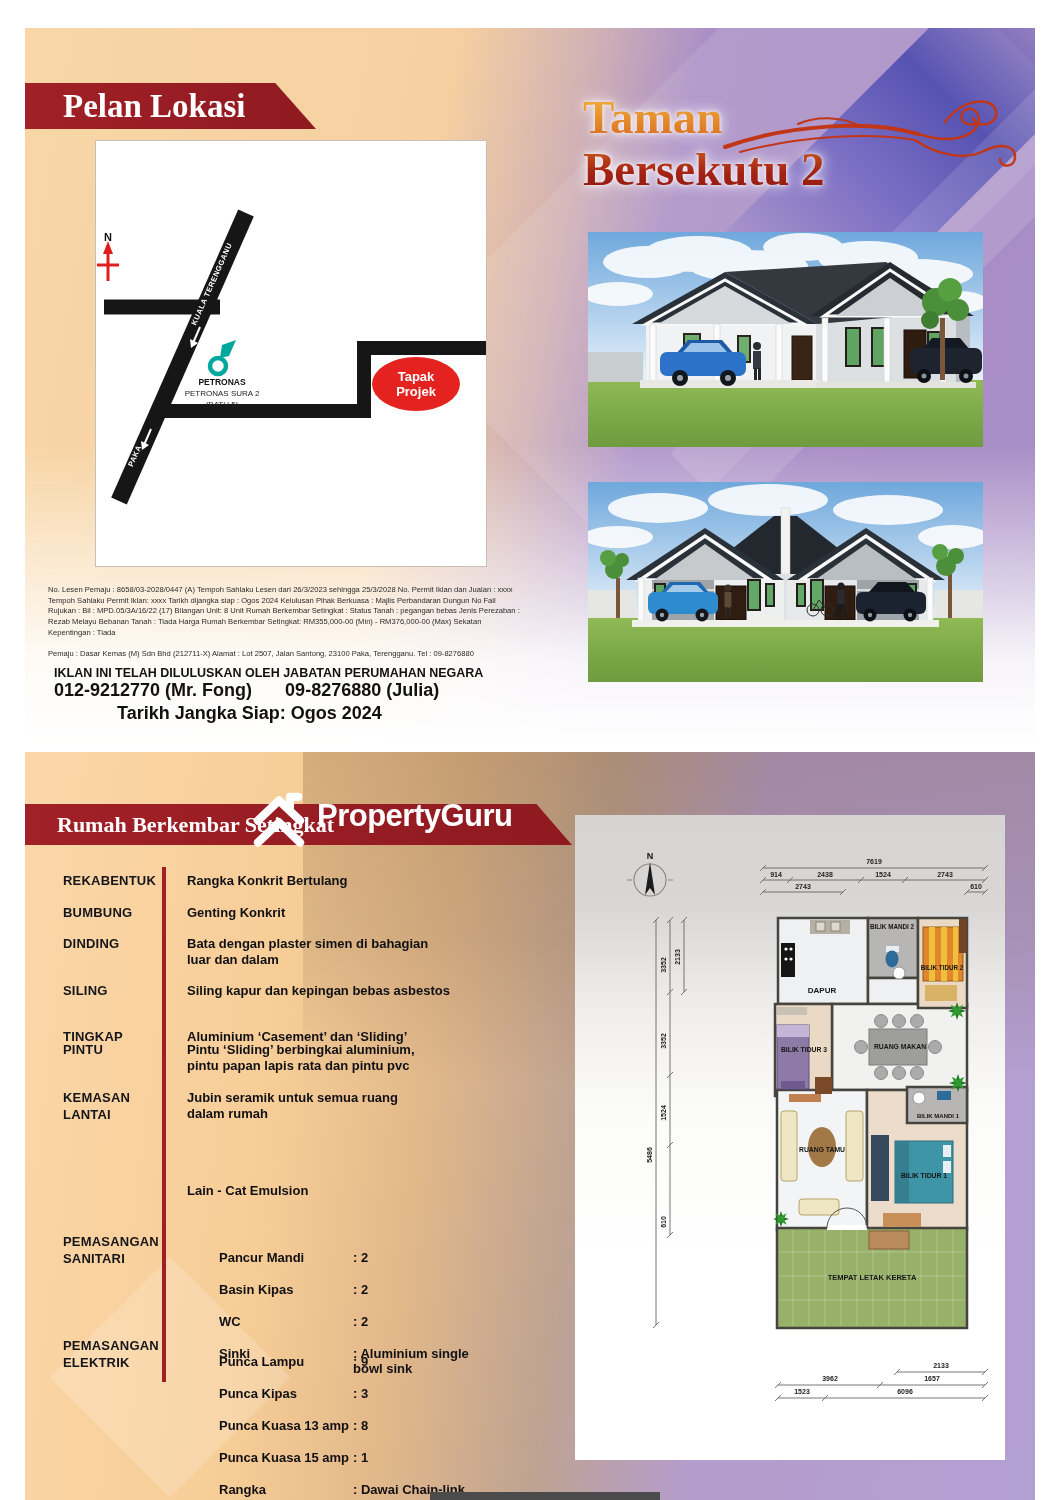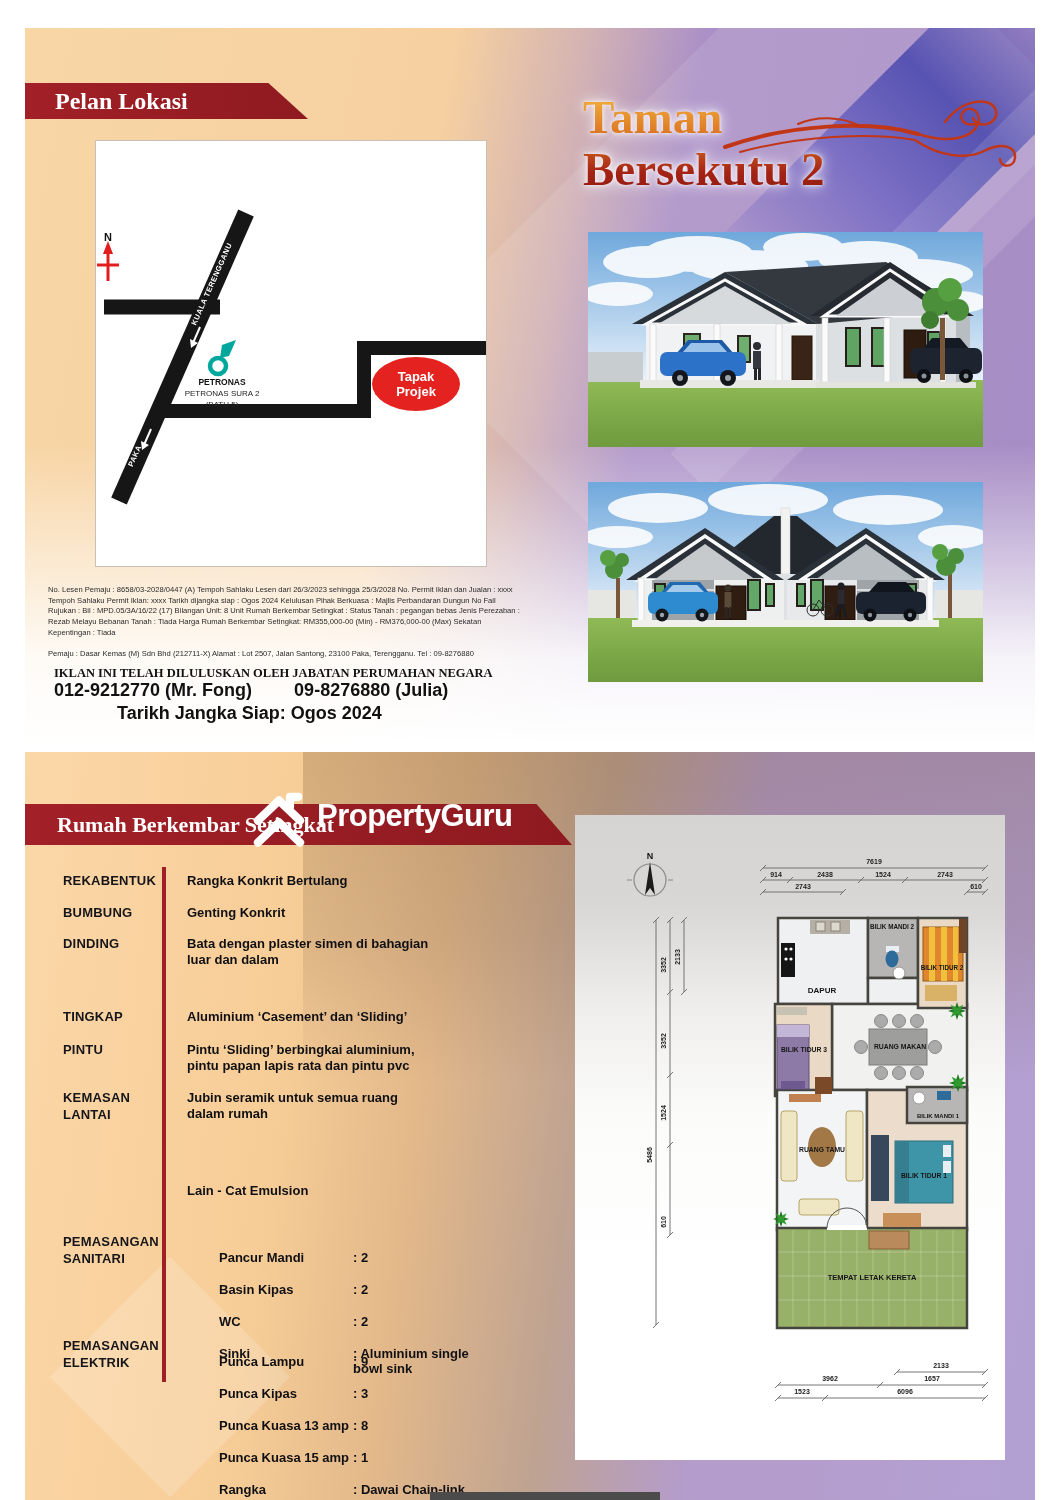--- a/index.html
+++ b/index.html
@@ -9,28 +9,28 @@
   #page1{top:28px;height:717px;
     background:
       linear-gradient(to bottom, rgba(255,255,255,0) 58%, rgba(255,255,255,.9) 88%, #fff 100%),
       linear-gradient(100deg,#f8d6a6 0%,#f6d0a0 38%,#d2b2b4 50%,#ab90c7 60%,#a78dc5 100%);}
   #page2{top:752px;height:748px;
     background:
       linear-gradient(97deg,#fbd7a8 0%,#f7cd97 26%,#e2b88a 40%,#bfa391 54%,#b49ccb 68%,#b3a0d3 100%);}
   .deco{position:absolute;pointer-events:none;}
   .ribbon{position:absolute;background:linear-gradient(to right,#a22027,#8e1a20);color:#fff;
     font-family:"Liberation Serif",serif;font-weight:700;display:flex;align-items:center;}
-  #p1-ribbon{left:0;top:55px;width:253px;height:36px;font-size:24px;padding-left:30px;
+  #p1-ribbon{left:0;top:55px;width:253px;height:46px;font-size:33px;padding-left:38px;
     clip-path:polygon(0 0,86% 0,100% 100%,0 100%);}
   #p2-ribbon{left:0;top:52px;width:515px;height:41px;font-size:22px;padding-left:32px;
     clip-path:polygon(0 0,93.5% 0,100% 100%,0 100%);}
   #map-box{position:absolute;left:70px;top:112px;width:390px;height:425px;background:#fff;
     border:1px solid #c8c0b4;}
   .legal{position:absolute;left:23px;width:476px;font-size:7.6px;line-height:1.4;color:#2a2a2a;}
-  #approval{position:absolute;left:29px;top:638px;font-size:12.5px;font-weight:bold;color:#111;font-family:Liberation Serif, serif;}
+  #approval{position:absolute;left:29px;top:638px;font-size:12.5px;font-weight:bold;color:#111;}
   .contact{position:absolute;left:29px;top:652px;font-size:18px;font-weight:600;color:#111;}
   #completion{position:absolute;left:92px;top:675px;font-size:18px;font-weight:600;color:#111;}
   #title-block{position:absolute;left:558px;top:64px;width:340px;
     font-family:"Liberation Serif",serif;font-weight:700;font-size:47px;line-height:1.1;
     color:#a52c12;background:linear-gradient(to bottom,#f2b13e 4%,#d96f20 45%,#a42315 78%,#8e1a10 100%);
     -webkit-background-clip:text;background-clip:text;-webkit-text-fill-color:transparent;
     filter:drop-shadow(0 0 2px rgba(255,255,255,.95)) drop-shadow(0 0 7px rgba(255,255,255,.8));}
   .house-img{position:absolute;left:563px;width:395px;overflow:hidden;}
   #house1{top:204px;height:215px;}
   #house2{top:454px;height:200px;}
@@ -102,21 +102,21 @@
         <text x="320" y="240" font-size="13" font-weight="bold" fill="#fff" text-anchor="middle">Tapak</text>
         <text x="320" y="255" font-size="13" font-weight="bold" fill="#fff" text-anchor="middle">Projek</text>
       </svg>
     </div>
 
     <div class="legal" style="top:557px">No. Lesen Pemaju : 8658/03-2028/0447 (A) Tempoh Sahlaku Lesen dari 26/3/2023 sehingga 25/3/2028  No. Permit Iklan dan Jualan : xxxx Tempoh Sahlaku Permit Iklan: xxxx  Tarikh dijangka siap : Ogos 2024  Kelulusan Pihak Berkuasa : Majlis Perbandaran Dungun  No Fail Rujukan : Bil : MPD.05/3A/16/22 (17) Bilangan Unit: 8 Unit Rumah Berkembar Setingkat : Status Tanah : pegangan bebas  Jenis Perezaban : Rezab Melayu  Bebanan Tanah : Tiada  Harga Rumah Berkembar Setingkat: RM355,000-00 (Min) -  RM376,000-00  (Max) Sekatan Kepentingan : Tiada</div>
     <div class="legal" style="top:621px">Pemaju : Dasar Kemas (M) Sdn Bhd (212711-X) Alamat : Lot 2507, Jalan Santong, 23100 Paka, Terengganu. Tel : 09-8276880</div>
     <div id="approval">IKLAN INI TELAH DILULUSKAN OLEH JABATAN PERUMAHAN NEGARA</div>
     <div class="contact">
       <span>012-9212770 (Mr. Fong)</span>
-      <span style="margin-left:37px">09-8276880 (Julia)</span>
+      <span style="margin-left:28px">09-8276880 (Julia)</span>
     </div>
     <div id="completion">Tarikh Jangka Siap: Ogos 2024</div>
 
     <div id="title-block">
       <div>Taman</div>
       <div>Bersekutu 2</div>
     </div>
 
     <svg class="deco" style="left:695px;top:64px" width="300" height="100" viewBox="0 0 300 100">
       <g fill="none" stroke="#c23618" stroke-linecap="round">
@@ -337,21 +337,25 @@
     </div>
     <div class="spec-row" style="top:153px">
       <div class="spec-label">BUMBUNG</div>
       <div class="spec-value">Genting Konkrit</div>
     </div>
     <div class="spec-row" style="top:184px">
       <div class="spec-label">DINDING</div>
       <div class="spec-value">Bata dengan plaster simen di bahagian
 luar dan dalam</div>
     </div>
-    <div class="spec-row" style="top:257px">
+    <div class="spec-row" style="top:231px">
+      <div class="spec-label">SILING</div>
+      <div class="spec-value">Siling kapur dan kepingan bebas asbestos</div>
+    </div>
+    <div class="spec-row" style="top:277px">
       <div class="spec-label">TINGKAP</div>
       <div class="spec-value">Aluminium ‘Casement’ dan ‘Sliding’</div>
     </div>
     <div class="spec-row" style="top:290px">
       <div class="spec-label">PINTU</div>
       <div class="spec-value">Pintu ‘Sliding’ berbingkai aluminium,
 pintu papan lapis rata dan pintu pvc</div>
     </div>
     <div class="spec-row" style="top:338px">
       <div class="spec-label">KEMASAN LANTAI</div>

